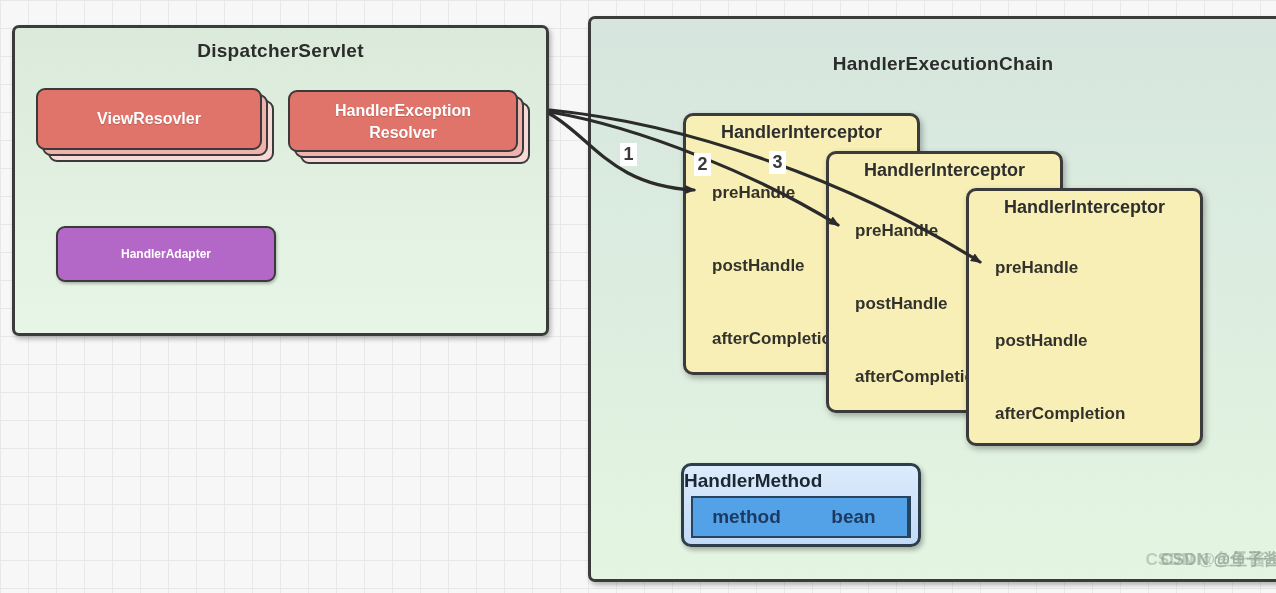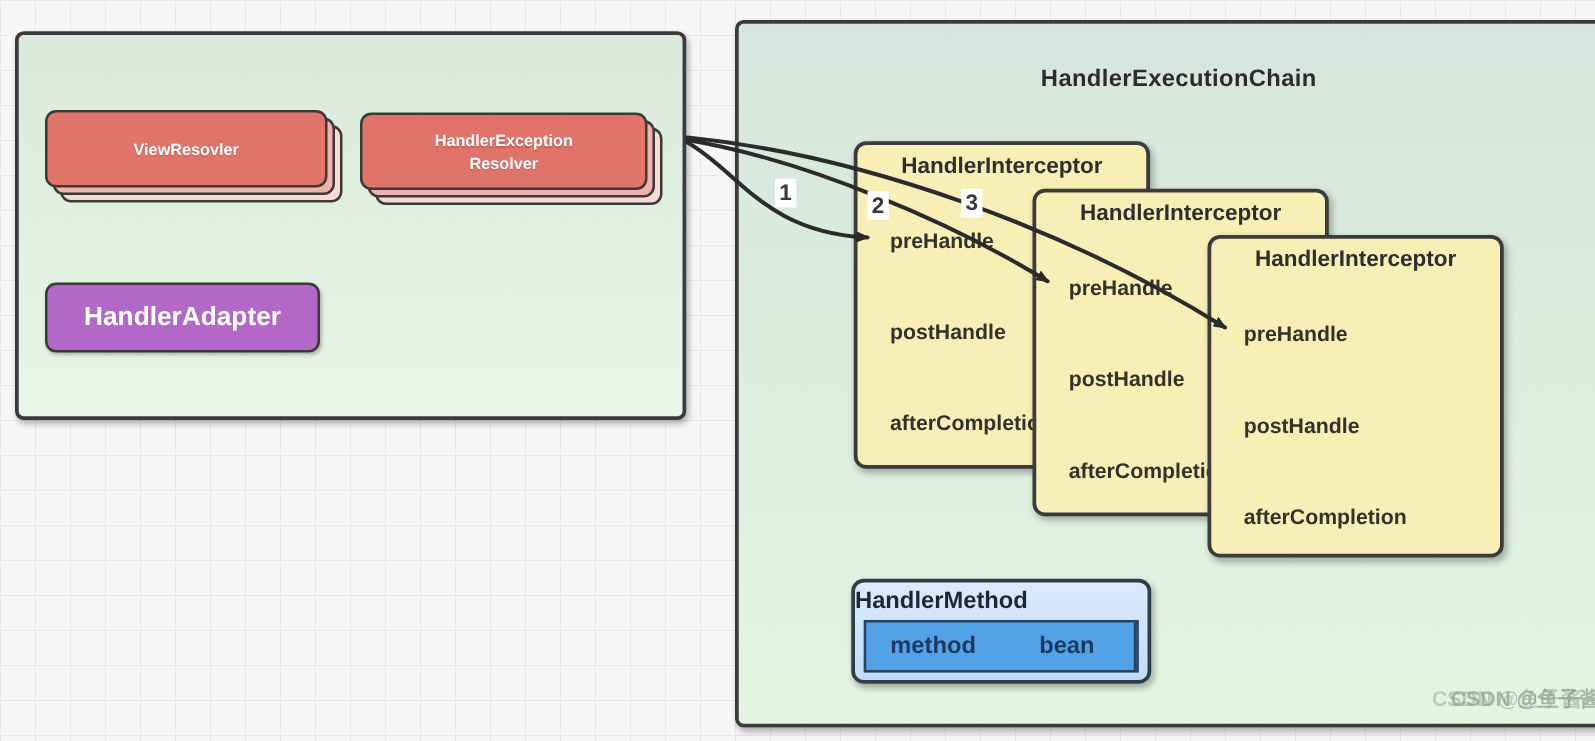--- a/index.html
+++ b/index.html
@@ -32,31 +32,31 @@
   }
   .panel-left .panel-title{top:12px;}
   .panel-right .panel-title{top:34px;}
   
   .stack{position:absolute;}
   .card,.layer{
     box-sizing:border-box;border:2px solid #3a3a3a;border-radius:9px;
   }
   .card{
     position:relative;z-index:3;display:flex;align-items:center;justify-content:center;
-    color:#fff;font-weight:bold;font-size:13px;text-align:center;
+    color:#fff;font-weight:bold;font-size:16px;text-align:center;
     text-shadow:0 1px 1px rgba(0,0,0,.18);
   }
   .salmon{background:#e0746a;}
   .layer{position:absolute;}
   .layer.l1{background:#efb2ad;z-index:2;}
   .layer.l2{background:#f7d9d7;z-index:1;}
   .purple-card{
     position:absolute;box-sizing:border-box;border:2px solid #3a3a3a;border-radius:9px;
     background:#b368c8;display:flex;align-items:center;justify-content:center;
-    color:#fff;font-weight:bold;font-size:21px;box-shadow:1px 2px 3px rgba(0,0,0,.25);
+    color:#fff;font-weight:bold;font-size:12px;box-shadow:1px 2px 3px rgba(0,0,0,.25);margin-left:20px;
   }
   
   .interceptor{
     position:absolute;box-sizing:border-box;width:237px;
     background:#f8efb7;border:3px solid #3b3b3b;border-radius:10px;
     box-shadow:2px 3px 6px rgba(0,0,0,.3);
   }
   .interceptor .box-title{
     position:absolute;top:6px;left:0;width:100%;text-align:center;
     font-weight:bold;font-size:18px;color:#2e2e2e;
@@ -99,20 +99,21 @@
   .wm-echo{right:15px;opacity:.45;}
   .wm-main{right:0;opacity:.7;}
   .two-line{line-height:1.35;padding-top:2px;}
 </style>
 </head>
 <body>
 
 <div class="screen">
 
   <div class="panel panel-left">
+    <div class="panel-title">DispatcherServlet</div>
 
     <div class="stack" style="left:21px;top:60px;width:240px;height:76px;">
       <div class="layer l2" style="left:12px;top:12px;width:226px;height:62px;"></div>
       <div class="layer l1" style="left:6px;top:6px;width:226px;height:62px;"></div>
       <div class="card salmon" style="width:226px;height:62px;">
         <span>ViewResovler</span>
       </div>
     </div>
 
     <div class="stack" style="left:273px;top:62px;width:244px;height:76px;">

